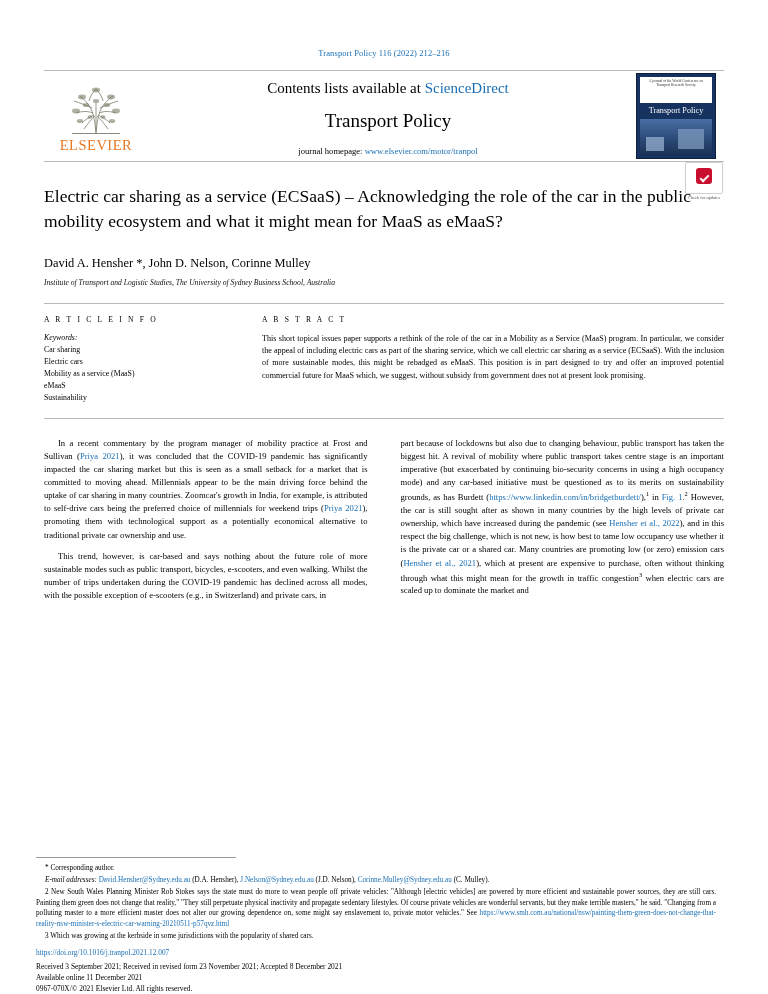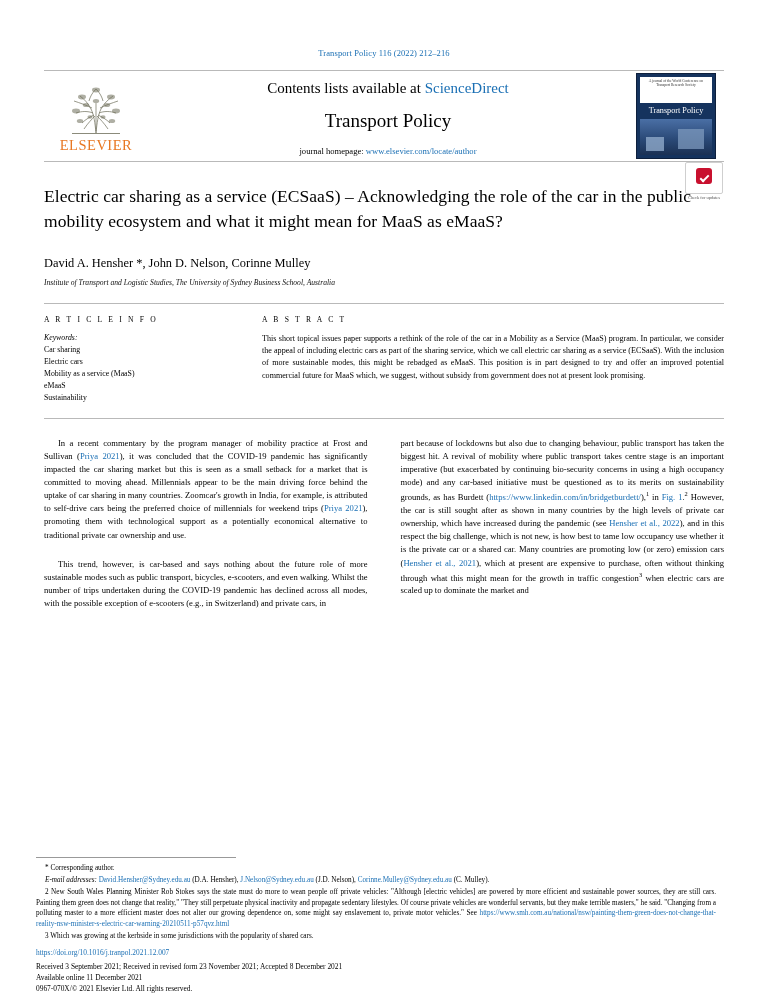--- a/index.html
+++ b/index.html
@@ -241,21 +241,21 @@
   
   .body-cols {
     margin: 18px 44px 0 44px;
     display: flex;
     gap: 33px;
     font-size: 8.6px;
     line-height: 1.52;
   }
   .body-cols .col { width: 331px; text-align: justify; }
   .body-cols p { margin: 0; text-indent: 14px; }
-  .body-cols p + p { margin-top: 16px; }
+  .body-cols p + p { margin-top: 8px; }
   sup { font-size: 6.4px; vertical-align: super; }
 
   
   .footnotes {
     position: absolute;
     left: 36px;
     width: 680px;
     bottom: 48px;
     font-size: 7.2px;
     line-height: 1.45;
@@ -327,21 +327,21 @@
       <div class="elsevier-word">ELSEVIER</div>
     </div>
     <div class="mast-center">
       <div class="mast-contents">
         <span>Contents lists available at</span>
         <span class="link">ScienceDirect</span>
       </div>
       <div class="mast-journal">Transport Policy</div>
       <div class="mast-homepage">
         <span>journal homepage:</span>
-        <span class="link">www.elsevier.com/locate/author</span>
+        <span class="link">www.elsevier.com/motor/tranpol</span>
       </div>
     </div>
     <div class="mast-right">
       <div class="cover">
         <div class="cover-top">A journal of the World Conference on Transport Research Society</div>
         <div class="cover-title">Transport Policy</div>
         <div class="cover-img"></div>
       </div>
     </div>
   </div>

